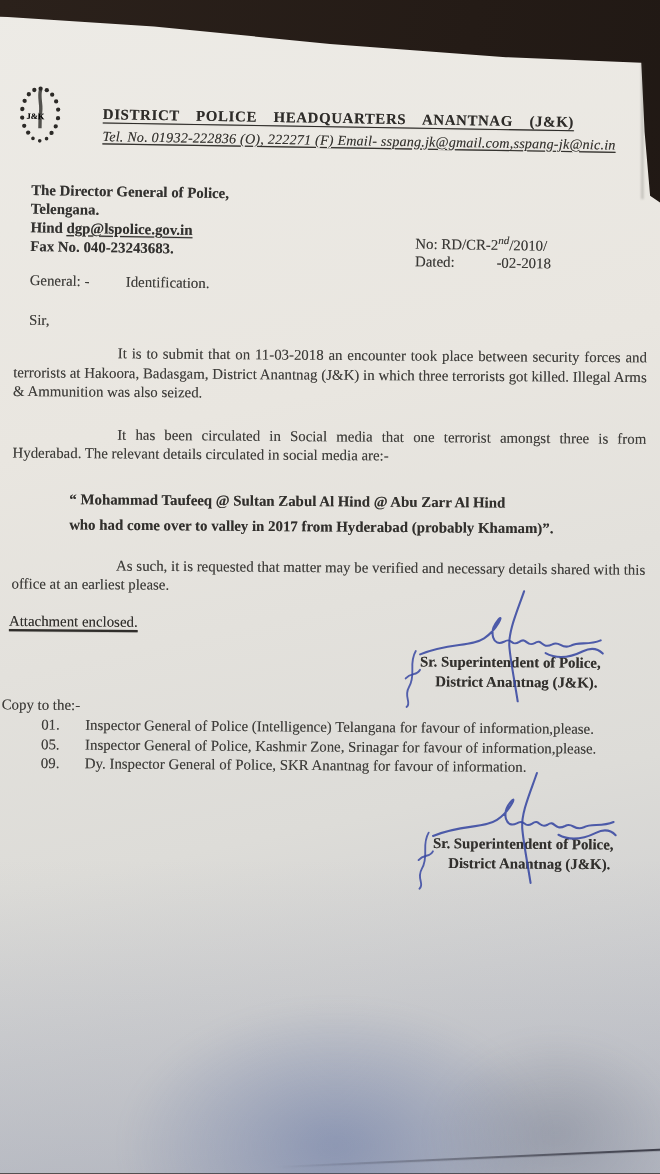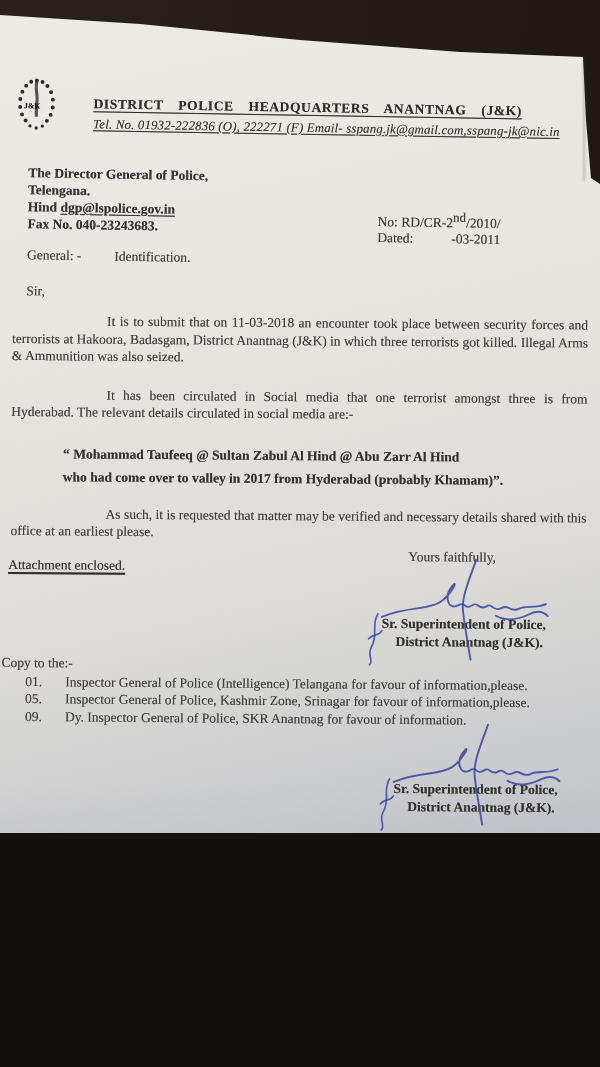--- a/index.html
+++ b/index.html
@@ -1,16 +1,16 @@
 <!DOCTYPE html>
 <html><head>
 <meta charset="utf-8">
 <style>
   html,body{margin:0;padding:0;background:#13100d;}
-  .shot{position:relative;width:600px;height:833px;overflow:hidden;
+  .shot{position:relative;width:600px;height:1067px;overflow:hidden;
         background:linear-gradient(100deg,#2b211b 0%,#241b16 55%,#1e1713 100%);
         font-family:"Liberation Serif", serif;}
   .paper{position:absolute;inset:0;
          clip-path:polygon(0px 15px,140px 24px,300px 40px,460px 52px,583px 57px,586px 120px,591px 178px,600px 184px,600px 1067px,0px 1067px);
          background:linear-gradient(168deg,#edebe6 0%,#e9e6e0 35%,#dddcd8 68%,#c9cacd 92%,#c2c4c9 100%);}
   .paper-edge{position:absolute;left:583px;top:57px;width:2px;height:124px;background:rgba(60,55,50,.25);filter:blur(1px);}
   .shadow-blob{position:absolute;left:115px;top:915px;width:380px;height:230px;
                background:radial-gradient(ellipse at 50% 55%,rgba(92,112,165,.50),rgba(92,112,165,0) 72%);filter:blur(8px);}
   .shadow-blob2{position:absolute;left:390px;top:940px;width:230px;height:180px;
                 background:radial-gradient(ellipse at 50% 50%,rgba(80,88,110,.30),rgba(80,88,110,0) 70%);filter:blur(9px);}
@@ -28,21 +28,21 @@
   .emblem{width:46px;height:66px;margin-top:2px;flex:none;color:#2c2a27;}
   .emblem svg{width:46px;height:66px;}
   .hdr-text{margin-top:24px;margin-left:34px;}
   .hdr-title{font-weight:bold;color:#2e2c29;font-size:13.5px;letter-spacing:.6px;word-spacing:11px;
              text-decoration:underline;text-underline-offset:3px;text-decoration-thickness:1.4px;white-space:nowrap;}
   .hdr-tel{font-style:italic;font-size:12.8px;color:#35332f;margin-top:3px;letter-spacing:.2px;
            text-decoration:underline;text-underline-offset:2px;white-space:nowrap;}
   .ref-block{position:absolute;left:366px;top:138px;font-size:13.5px;color:#3a3936;line-height:16px;}
   .ref-line2{display:flex;}
   .ref-date-label{width:74px;}
-  sup{font-size:13px;line-height:0;}
+  sup{font-size:10px;line-height:0;font-style:italic;}
   .addressee{margin-top:26px;margin-left:16px;font-weight:bold;color:#333230;line-height:17px;}
   .u{text-decoration:underline;text-underline-offset:2px;}
   .subject-row{margin-top:14px;margin-left:16px;}
   .subject-label{display:inline-block;width:84px;}
   .salutation{margin-top:18px;margin-left:16px;}
   .para{margin-top:13px;text-align:justify;text-indent:95px;}
   .para.mt21{margin-top:21px;}
   .para.mt17{margin-top:17px;}
   .quote{margin-top:21px;margin-left:52px;margin-right:40px;font-weight:bold;color:#312f2c;line-height:23px;}
   .faithfully{margin-top:5px;margin-left:398px;}
@@ -50,21 +50,21 @@
   .sig-block .org{margin-left:14px;}
   .sig-scribble{position:absolute;left:-4px;top:-60px;width:190px;height:110px;pointer-events:none;}
   .sig-scribble path{fill:none;stroke:#3848a2;stroke-width:1.9;stroke-linecap:round;opacity:.88;}
   .initial-mark{position:absolute;left:-16px;top:-4px;width:18px;height:56px;}
   .initial-mark path{fill:none;stroke:#3848a2;stroke-width:1.7;stroke-linecap:round;opacity:.85;}
   .attachment{position:absolute;left:12px;top:556px;font-weight:normal;color:#302e2b;
               text-decoration:underline;text-underline-offset:3px;text-decoration-thickness:1.5px;}
   .copy-head{margin-top:6px;margin-left:-8px;}
   .copy-list{margin-top:1px;}
   .copy-row{display:flex;line-height:17.5px;}
-  .copy-num{width:40px;margin-left:16px;flex:none;}
+  .copy-num{width:40px;margin-left:28px;flex:none;}
   .copy-text{flex:1;}
   .sig-block.second{margin-left:385px;margin-top:52px;}
 </style>
 </head>
 <body>
 
 <div class="shot">
   <div class="paper"></div>
   <div class="paper-edge"></div>
   <div class="shadow-blob"></div>
@@ -105,21 +105,21 @@
         <div class="hdr-text">
           <div class="hdr-title">DISTRICT POLICE HEADQUARTERS ANANTNAG (J&amp;K)</div>
           <div class="hdr-tel">Tel. No. 01932-222836 (O), 222271 (F) Email- sspang.jk@gmail.com,sspang-jk@nic.in</div>
         </div>
       </div>
 
       <div class="ref-block">
         <div><span>No: RD/CR-2</span><sup>nd</sup><span>/2010/</span></div>
         <div class="ref-line2">
           <span class="ref-date-label">Dated:</span>
-          <span>-03-2011</span>
+          <span>-02-2018</span>
         </div>
       </div>
 
       <div class="addressee">
         <div>The Director General of Police,</div>
         <div>Telengana.</div>
         <div><span>Hind </span><span class="u">dgp@lspolice.gov.in</span></div>
         <div>Fax No. 040-23243683.</div>
       </div>
 
@@ -134,21 +134,20 @@
     <div class="para">It is to submit that on 11-03-2018 an encounter took place between security forces and terrorists at Hakoora, Badasgam, District Anantnag (J&amp;K)  in which three terrorists got killed. Illegal Arms &amp; Ammunition was also seized.</div>
     <div class="para mt21">It has been circulated in Social media that one terrorist amongst three is from Hyderabad. The relevant details circulated in social media are:-</div>
 
     <div class="quote">
       <div>“ Mohammad Taufeeq @ Sultan Zabul Al Hind @ Abu Zarr Al Hind</div>
       <div>who had come over to valley in 2017 from Hyderabad (probably Khamam)”.</div>
     </div>
 
     <div class="para mt17">As such, it is requested that matter may be verified and necessary details shared with this office at an earliest please.</div>
 
-    <div class="faithfully">Yours faithfully,</div>
 
     <div class="sig-block">
       <svg class="sig-scribble" viewBox="0 0 190 110">
         <path d="M98,4 C92,22 84,40 85,54 C86,66 89,80 93,104"></path>
         <path d="M4,62 C30,51 50,55 62,47 C74,39 81,22 74,31 C66,41 70,55 80,50 C88,45 86,55 94,50 C101,45 100,55 108,51 C115,46 114,57 124,52 C131,48 132,57 141,53 C148,49 157,53 168,48"></path>
         <path d="M118,60 C129,66 140,64 152,58 C160,54 166,56 170,60"></path>
       </svg>
       <svg class="initial-mark" viewBox="0 0 18 56">
         <path d="M12,3 C5,15 13,24 6,36 C1,45 9,50 4,54"></path>
         <path d="M3,28 C8,22 13,26 16,20"></path>

